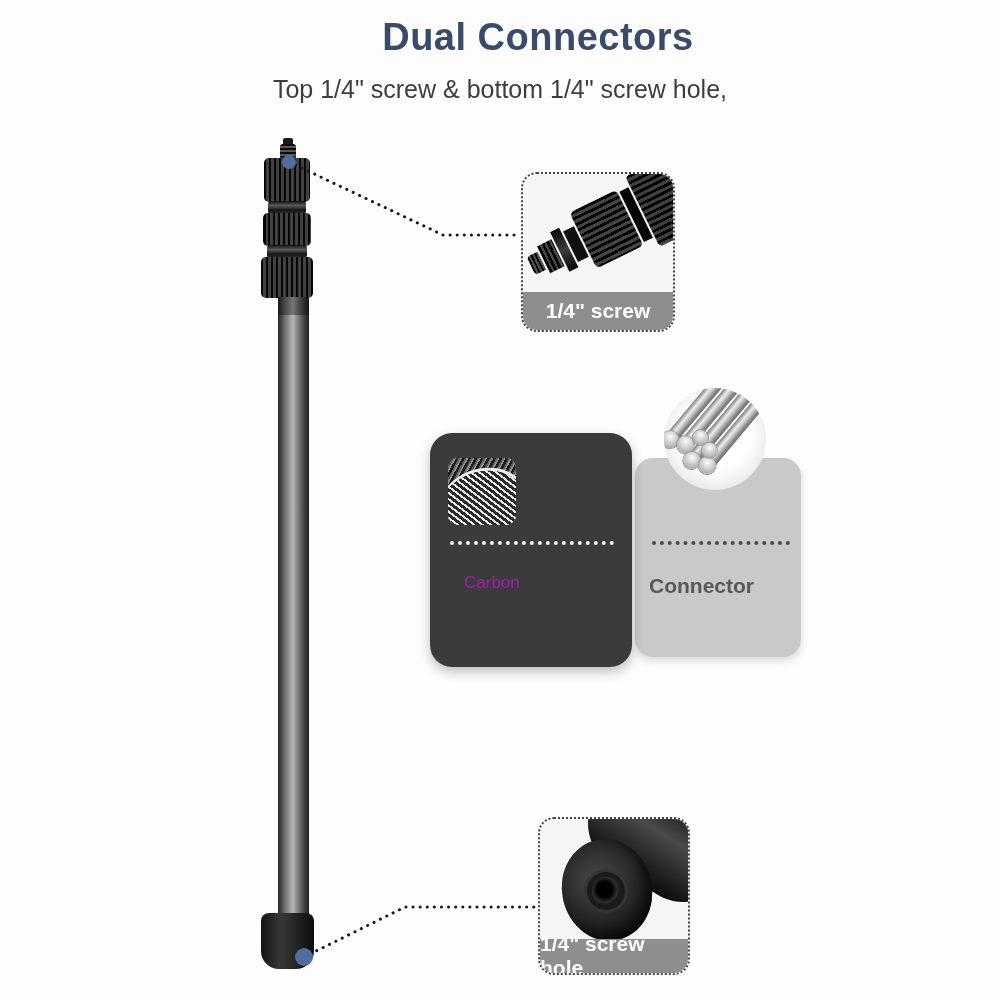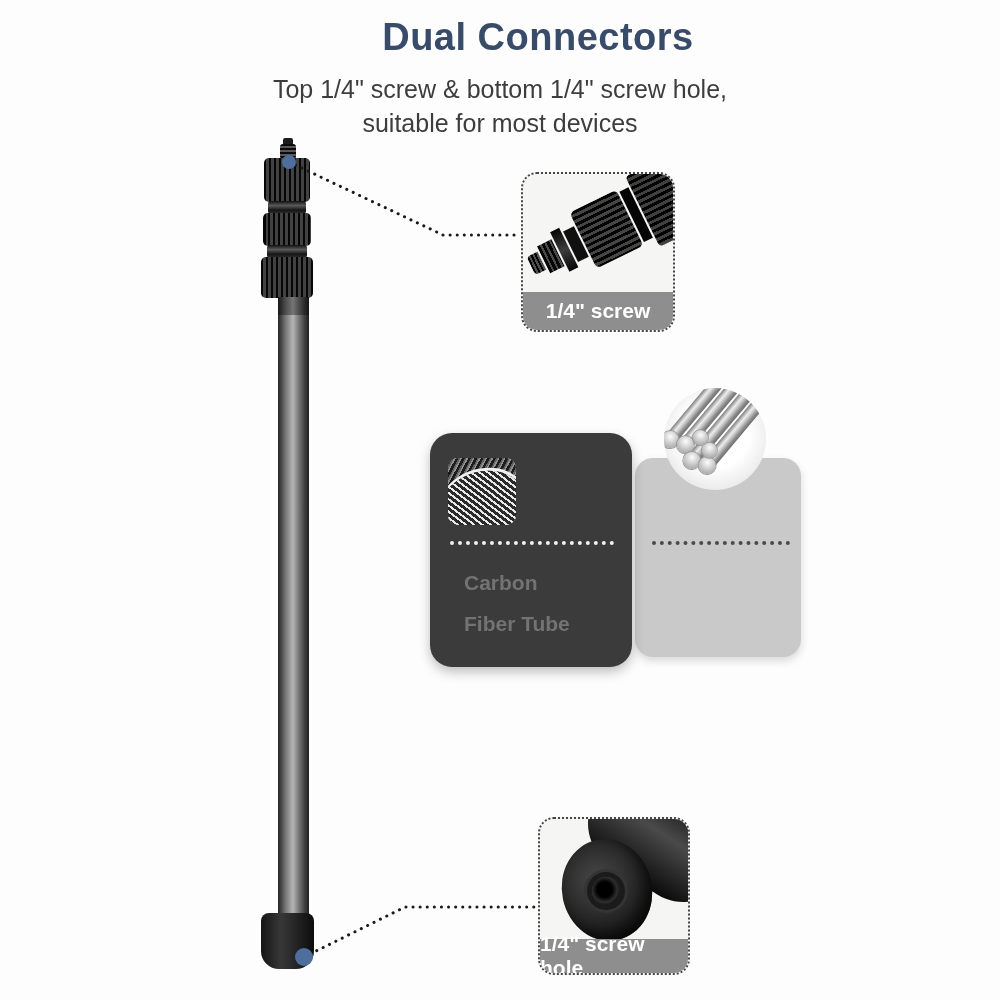--- a/index.html
+++ b/index.html
@@ -82,21 +82,21 @@
   .card-dark{
     left:430px;top:433px;width:202px;height:234px;background:#3b3b3b;border-radius:22px;
     box-shadow:0 5px 12px rgba(0,0,0,.25);z-index:5;
   }
   .card-gray{
     left:635px;top:458px;width:166px;height:199px;background:#c9c9c9;border-radius:18px;
     box-shadow:0 4px 9px rgba(0,0,0,.15);z-index:4;
   }
   .divider-dark{left:450px;top:541px;width:164px;border-top:4px dotted #f0f0f0;z-index:6;}
   .divider-gray{left:652px;top:541px;width:138px;border-top:4px dotted #4a4a4a;z-index:6;}
-  .label-dark{left:464px;top:562px;color:#737373;font-size:21px;font-weight:bold;line-height:41px;z-index:6;}
+  .label-dark{left:464px;top:562px;color:#a21caf;font-size:17px;font-weight:normal;line-height:41px;z-index:6;}
   .label-gray{left:649px;top:565px;color:#585858;font-size:21px;font-weight:bold;line-height:41px;z-index:6;}
 
   
   .cf-thumb{left:448px;top:458px;width:68px;height:67px;border-radius:10px;overflow:hidden;
     background:#2a2a2a;box-shadow:inset 0 0 0 2px #d8d8d8;z-index:6;}
   .cf-bg{position:absolute;inset:0;background:repeating-linear-gradient(118deg,#8f8f8f 0 1.5px,#1c1c1c 1.5px 4px,#606060 4px 5.5px);}
   .cf-tube{position:absolute;left:-14px;top:12px;width:102px;height:86px;transform:rotate(9deg);
     border-radius:55% 45% 20% 20% / 70% 60% 20% 20%;
     background:repeating-linear-gradient(28deg,#e8e8e8 0 2px,#2a2a2a 2px 5px);
     box-shadow:0 -2px 0 1px #f0f0f0;}
@@ -117,21 +117,20 @@
   .rc5{left:23px;top:60px;width:15px;height:15px;}.rc6{left:38px;top:64px;width:15px;height:15px;}
 
   .connectors{position:absolute;left:0;top:0;z-index:8;pointer-events:none;}
 </style>
 </head>
 <body>
 
 <div class="abs title">Dual Connectors</div>
 <div class="abs subtitle">
   <div>Top 1/4" screw &amp; bottom 1/4" screw hole,</div>
-  <div>suitable for most devices</div>
 </div>
 
 <div>
   <div class="abs pole-tip-stub"></div>
   <div class="abs pole-tip"></div>
   <div class="abs knurl k1"></div>
   <div class="abs ring r1"></div>
   <div class="abs knurl k2"></div>
   <div class="abs ring r2"></div>
   <div class="abs knurl k3"></div>
@@ -162,40 +161,40 @@
 </div>
 
 <div class="abs card-dark"></div>
 <div class="abs cf-thumb">
   <div class="cf-bg"></div>
   <div class="cf-tube"></div>
 </div>
 <div class="abs divider-dark"></div>
 <div class="abs label-dark">
   <div>Carbon</div>
-  <div>Fiber Tube</div>
 </div>
 
 <div class="abs card-gray"></div>
 <div class="abs alu-circle">
   <div class="rod-group">
     <div class="rod n1"></div>
     <div class="rod n2"></div>
     <div class="rod n3"></div>
     <div class="rod n4"></div>
     <div class="rodcap rc1"></div>
     <div class="rodcap rc2"></div>
     <div class="rodcap rc3"></div>
     <div class="rodcap rc4"></div>
     <div class="rodcap rc5"></div>
     <div class="rodcap rc6"></div>
   </div>
 </div>
 <div class="abs divider-gray"></div>
 <div class="abs label-gray">
+  <div>Connector</div>
 </div>
 
 <div class="abs panel panel-hole">
   <div>
     <div class="c-pole"></div>
     <div class="c-body"></div>
     <div class="c-face"></div>
     <div class="c-hole"></div>
   </div>
   <div class="caption">

